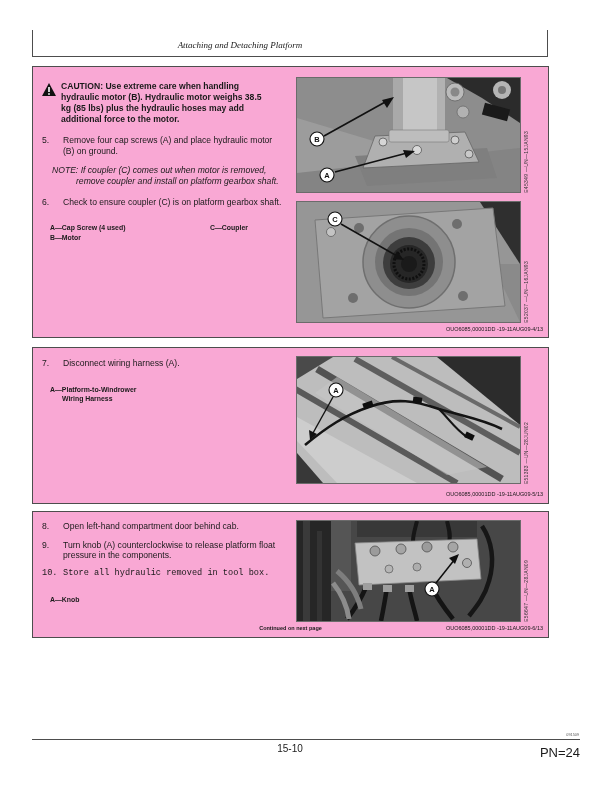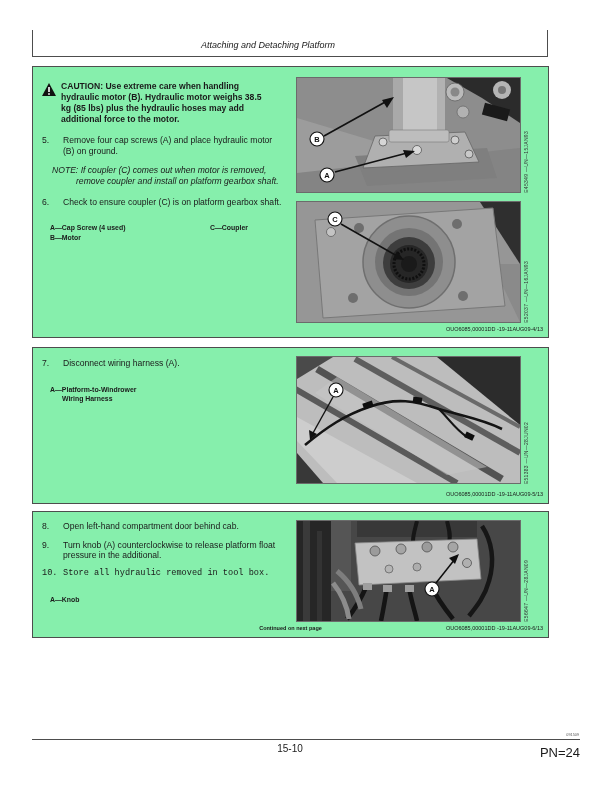--- a/index.html
+++ b/index.html
@@ -3,26 +3,26 @@
 <meta charset="utf-8">
 <style>
   * { margin:0; padding:0; box-sizing:border-box; }
   html,body { background:#ffffff; }
   body { font-family:"Liberation Sans", sans-serif; color:#1a1a1a; }
   .page { position:relative; width:612px; height:792px; background:#ffffff; overflow:hidden; }
 
   .tick { position:absolute; width:1px; height:26px; background:#4d4d4d; top:30px; }
   .tick-left { left:32px; }
   .tick-right { left:547px; }
-  .header-title { position:absolute; top:40px; left:48px; width:440px; text-align:center;
-                  font-style:italic; font-size:9px; color:#1a1a1a; }
+  .header-title { position:absolute; top:40px; left:20px; width:440px; text-align:center;
+                  font-style:italic; font-size:9px; color:#1a1a1a;font-family:Liberation Serif, serif; }
   .rule { position:absolute; height:1px; background:#4d4d4d; }
   .header-rule { top:56px; left:32px; width:516px; }
 
-  .box { position:absolute; left:32px; width:517px; border:1px solid #4d4d4d; background:#86efac; }
+  .box { position:absolute; left:32px; width:517px; border:1px solid #4d4d4d; background:#f9a8d4; }
   .box1 { top:66px; height:272px; }
   .box2 { top:347px; height:157px; }
   .box3 { top:511px; height:127px; }
 
   .col-text { position:absolute; left:9px; top:0; width:252px; }
 
   .caution-row { display:flex; margin-top:14px; }
   .warn-col { flex:none; width:19px; padding-top:1px; }
   .caution-text { font-weight:bold; font-size:8.6px; line-height:1.28; max-width:207px; }
 
@@ -212,21 +212,21 @@
   </section>
 
   <section class="box box3">
     <div class="col-text">
       <div class="step mt9">
         <span class="step-num">8.</span>
         <span class="step-text">Open left-hand compartment door behind cab.</span>
       </div>
       <div class="step mt8">
         <span class="step-num">9.</span>
-        <span class="step-text">Turn knob (A) counterclockwise to release platform float pressure in the additional.</span>
+        <span class="step-text">Turn knob (A) counterclockwise to release platform float pressure in the components.</span>
       </div>
       <div class="step mt7">
         <span class="step-num">10.</span>
         <span class="step-text">Store all hydraulic removed in tool box.</span>
       </div>
       <div class="legend legend-single">
         <div>A—Knob</div>
       </div>
     </div>
 

